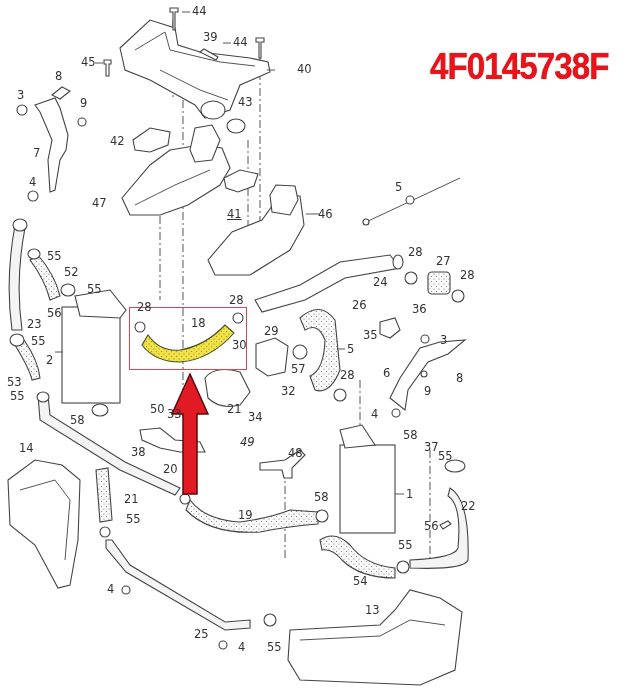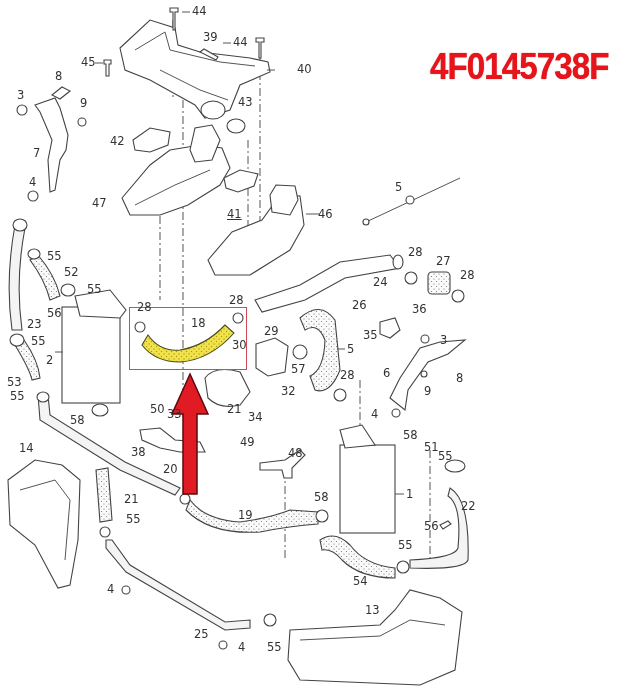--- a/index.html
+++ b/index.html
@@ -254,22 +254,22 @@
       <span class="lbl" style="left: 424px; top: 386px;">9</span>
       <span class="lbl" style="left: 10px; top: 391px;">55</span>
       <span class="lbl" style="left: 227px; top: 404px;">21</span>
       <span class="lbl" style="left: 371px; top: 409px;">4</span>
       <span class="lbl" style="left: 150px; top: 404px;">50</span>
       <span class="lbl" style="left: 248px; top: 412px;">34</span>
       <span class="lbl" style="left: 167px; top: 409px;">33</span>
       <span class="lbl" style="left: 70px; top: 415px;">58</span>
       <span class="lbl" style="left: 403px; top: 430px;">58</span>
       <span class="lbl" style="left: 131px; top: 447px;">38</span>
-      <span class="lbl" style="left: 240px; top: 437px;">49</span>
-      <span class="lbl" style="left: 424px; top: 442px;">51</span>
+      <span class="lbl" style="left: 240px; top: 437px; font-style: italic;">49</span>
+      <span class="lbl" style="left: 424px; top: 442px;">37</span>
       <span class="lbl" style="left: 438px; top: 451px;">55</span>
       <span class="lbl" style="left: 19px; top: 443px;">14</span>
       <span class="lbl" style="left: 288px; top: 448px;">48</span>
       <span class="lbl" style="left: 163px; top: 464px;">20</span>
       <span class="lbl" style="left: 406px; top: 489px;">1</span>
       <span class="lbl" style="left: 314px; top: 492px;">58</span>
       <span class="lbl" style="left: 124px; top: 494px;">21</span>
       <span class="lbl" style="left: 435px; top: 501px; margin-left: 26px;">22</span>
       <span class="lbl" style="left: 238px; top: 510px;">19</span>
       <span class="lbl" style="left: 126px; top: 514px;">55</span>

